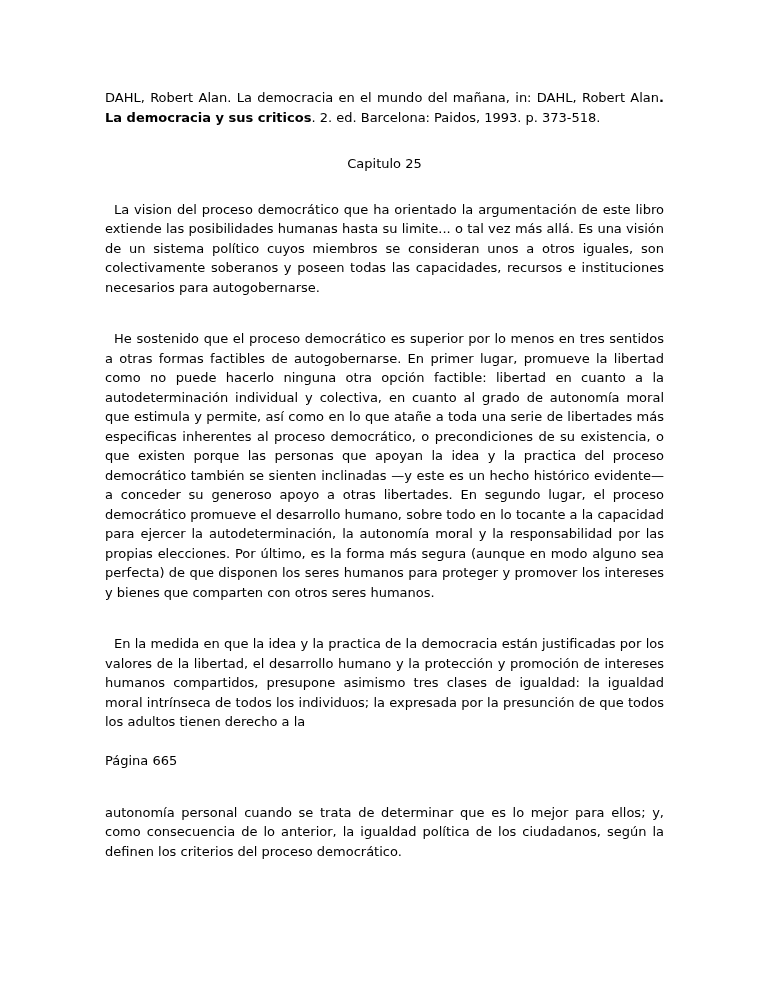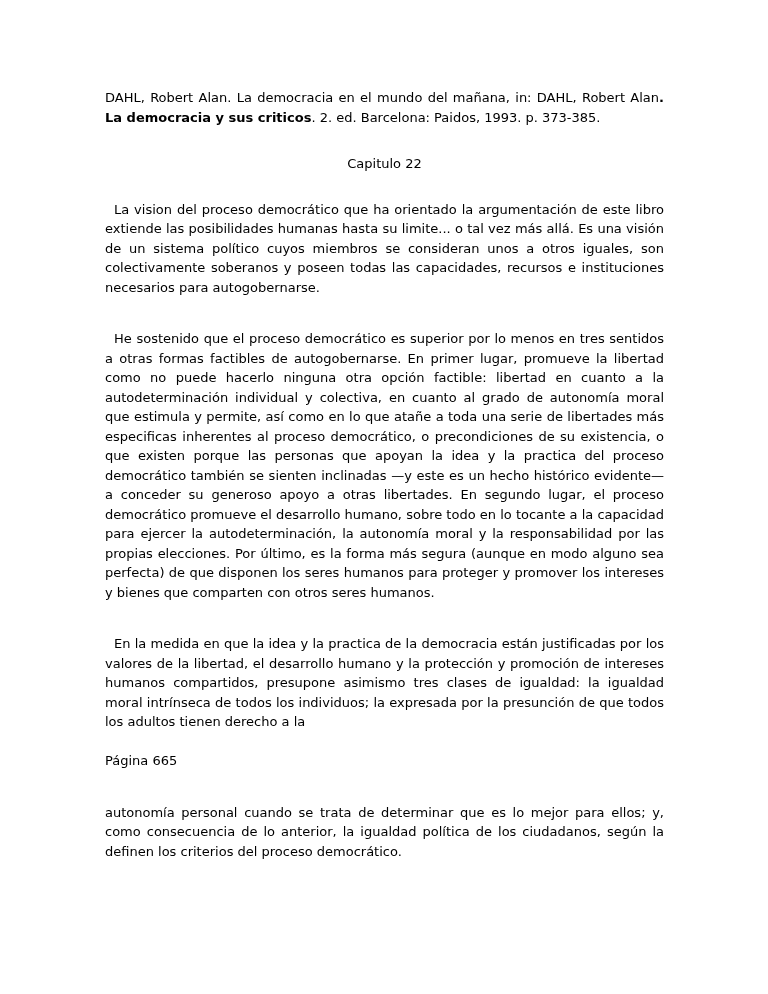--- a/index.html
+++ b/index.html
@@ -59,23 +59,23 @@
       font-size: 13px;
       line-height: 19.5px;
       text-align: left;
     }
   </style>
 </head>
 <body>
 
 <div class="page">
 
-  <p class="citation"><span>DAHL, Robert Alan. La democracia en el mundo del mañana, in: DAHL, Robert Alan</span><span class="bold">. La democracia y sus criticos</span><span>. 2. ed. Barcelona: Paidos, 1993. p. 373-385.</span></p>
+  <p class="citation"><span>DAHL, Robert Alan. La democracia en el mundo del mañana, in: DAHL, Robert Alan</span><span class="bold">. La democracia y sus criticos</span><span>. 2. ed. Barcelona: Paidos, 1993. p. 373-518.</span></p>
 
-  <p class="chapter">Capitulo 22</p>
+  <p class="chapter">Capitulo 25</p>
 
 
   <p class="body-par indent first">La vision del proceso democrático que ha orientado la argumentación de este libro extiende las posibilidades humanas hasta su limite... o tal vez más allá. Es una visión de un sistema político cuyos miembros se consideran unos a otros iguales, son colectivamente soberanos y poseen todas las capacidades, recursos e instituciones necesarios para autogobernarse.</p>
 
   <p class="body-par indent">He sostenido que el proceso democrático es superior por lo menos en tres sentidos a otras formas factibles de autogobernarse. En primer lugar, promueve la libertad como no puede hacerlo ninguna otra opción factible: libertad en cuanto a la autodeterminación individual y colectiva, en cuanto al grado de autonomía moral que estimula y permite, así como en lo que atañe a toda una serie de libertades más especificas inherentes al proceso democrático, o precondiciones de su existencia, o que existen porque las personas que apoyan la idea y la practica del proceso democrático también se sienten inclinadas —y este es un hecho histórico evidente— a conceder su generoso apoyo a otras libertades. En segundo lugar, el proceso democrático promueve el desarrollo humano, sobre todo en lo tocante a la capacidad para ejercer la autodeterminación, la autonomía moral y la responsabilidad por las propias elecciones. Por último, es la forma más segura (aunque en modo alguno sea perfecta) de que disponen los seres humanos para proteger y promover los intereses y bienes que comparten con otros seres humanos.</p>
 
   <p class="body-par indent">En la medida en que la idea y la practica de la democracia están justificadas por los valores de la libertad, el desarrollo humano y la protección y promoción de intereses humanos compartidos, presupone asimismo tres clases de igualdad: la igualdad moral intrínseca de todos los individuos; la expresada por la presunción de que todos los adultos tienen derecho a la</p>
 
   <p class="page-marker">Página 665</p>
 

